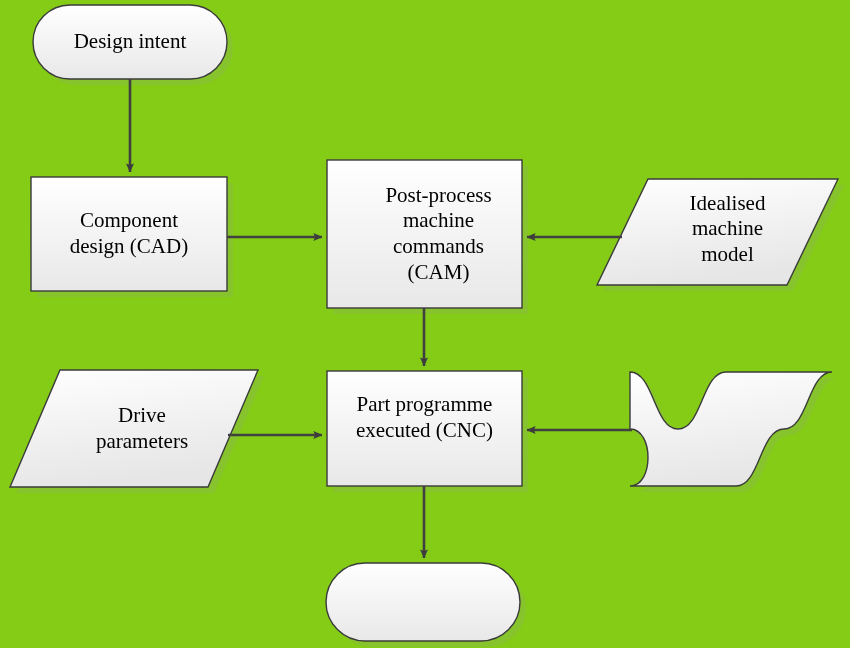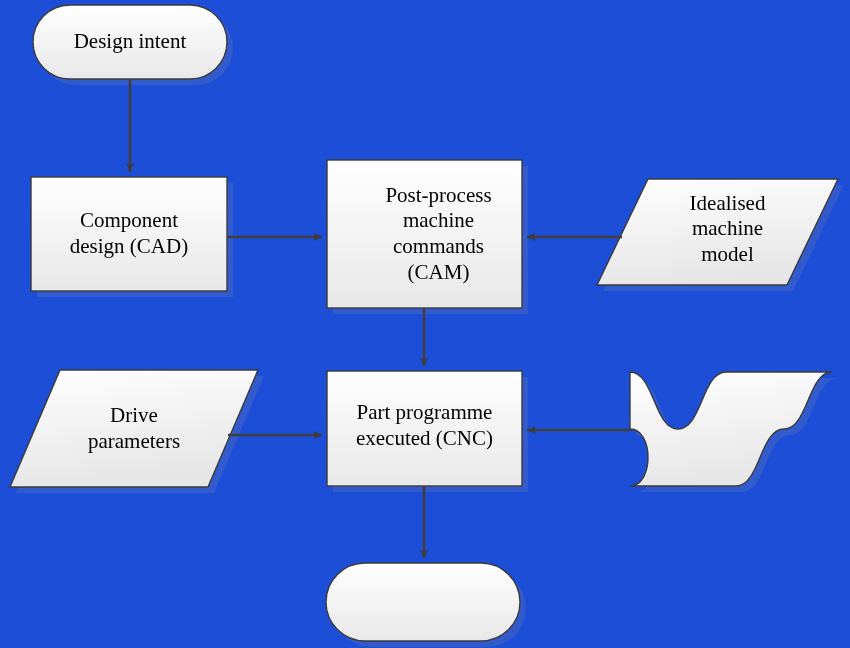--- a/index.html
+++ b/index.html
@@ -8,21 +8,21 @@
     padding: 0;
     background: #ffffff;
   }
   body {
     font-family: "Liberation Serif", "DejaVu Serif", serif;
   }
   #canvas {
     position: relative;
     width: 850px;
     height: 648px;
-    background: #1d4ed8;
+    background: #84cc16;
     overflow: hidden;
   }
   svg#flow {
     position: absolute;
     top: 0;
     left: 0;
     width: 850px;
     height: 648px;
   }
   .node-label {
@@ -35,22 +35,22 @@
     font-family: "Liberation Serif", "DejaVu Serif", serif;
     font-size: 21px;
     line-height: 1.22;
     pointer-events: none;
     white-space: pre-line;
   }
   .lbl-design-intent   { left: 33px;  top: 5px;   width: 194px; height: 74px; }
   .lbl-component       { left: 31px;  top: 177px; width: 196px; height: 114px; }
   .lbl-postprocess     { left: 327px; top: 160px; width: 195px; height: 148px; padding-left: 14px; }
   .lbl-idealised       { left: 620px; top: 179px; width: 215px; height: 100px; }
-  .lbl-drive           { left: 14px;  top: 370px; width: 240px; height: 118px; }
-  .lbl-partprog        { left: 327px; top: 368px; width: 195px; height: 115px; font-family: Liberation Serif, serif; }
+  .lbl-drive           { left: 22px;  top: 370px; width: 240px; height: 118px; }
+  .lbl-partprog        { left: 327px; top: 360px; width: 195px; height: 115px; font-family: Liberation Serif, serif; }
   .lbl-unmodelled      { left: 630px; top: 372px; width: 200px; height: 115px; }
   .lbl-partproduced    { left: 326px; top: 563px; width: 194px; height: 78px; }
 </style>
 </head>
 <body>
 
 <div id="canvas">
 
   <svg id="flow" viewBox="0 0 850 648">
     <defs>

